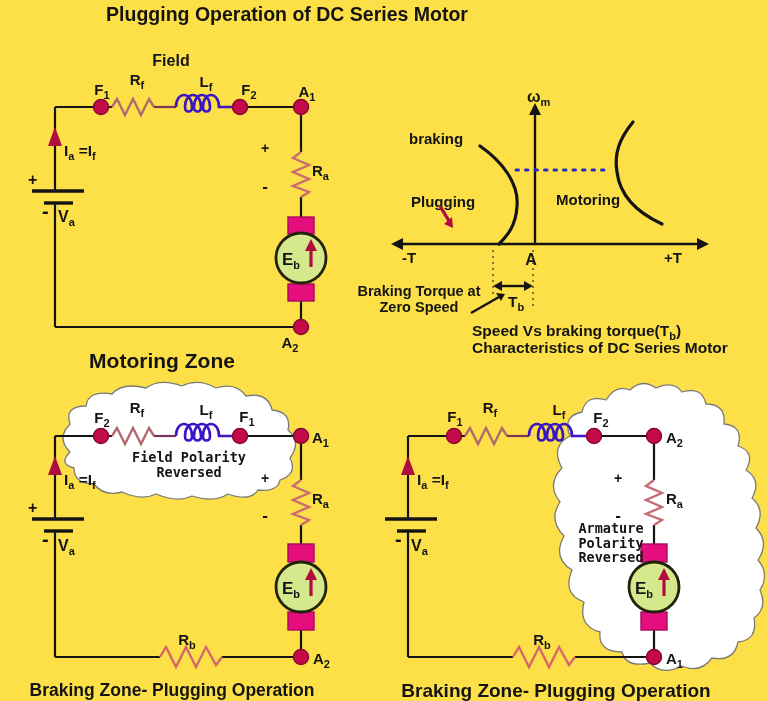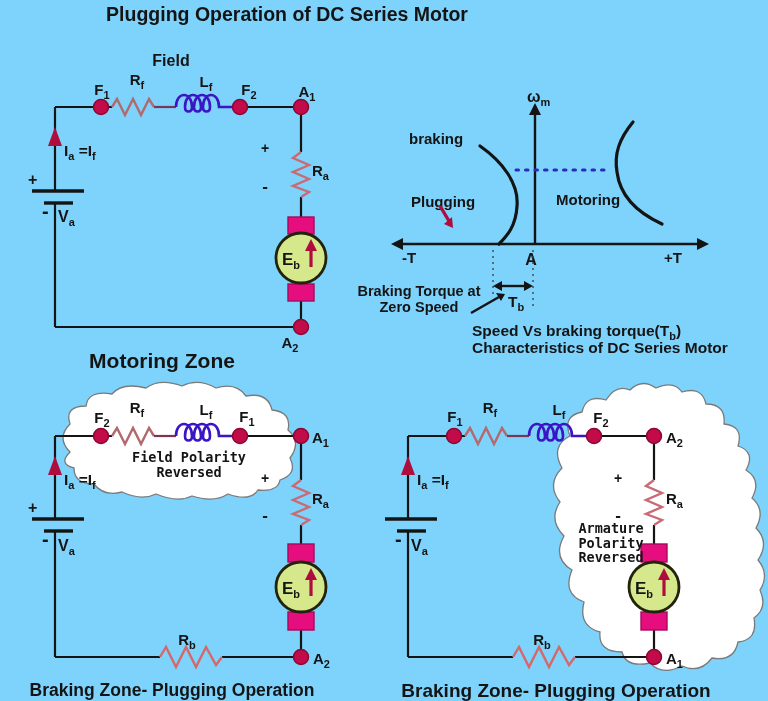--- a/index.html
+++ b/index.html
@@ -1,16 +1,16 @@
 <!DOCTYPE html>
 <html><head>
 <meta charset="utf-8">
 <style>
   html,body{margin:0;padding:0;background:#ffffff;}
-  .stage{position:relative;width:768px;height:701px;background:#7dd3fc;overflow:hidden;text-decoration:underline;}
+  .stage{position:relative;width:768px;height:701px;background:#fde047;overflow:hidden;text-decoration:underline;}
   svg text{font-family:"Liberation Sans", sans-serif;font-weight:bold;fill:#141414;}
   svg .mono{font-family:"DejaVu Sans Mono", monospace;font-weight:bold;}
   .sub{font-size:11px;}
 </style>
 </head>
 <body>
 
 <div class="stage">
 <svg width="768" height="701" viewBox="0 0 768 701">
 

